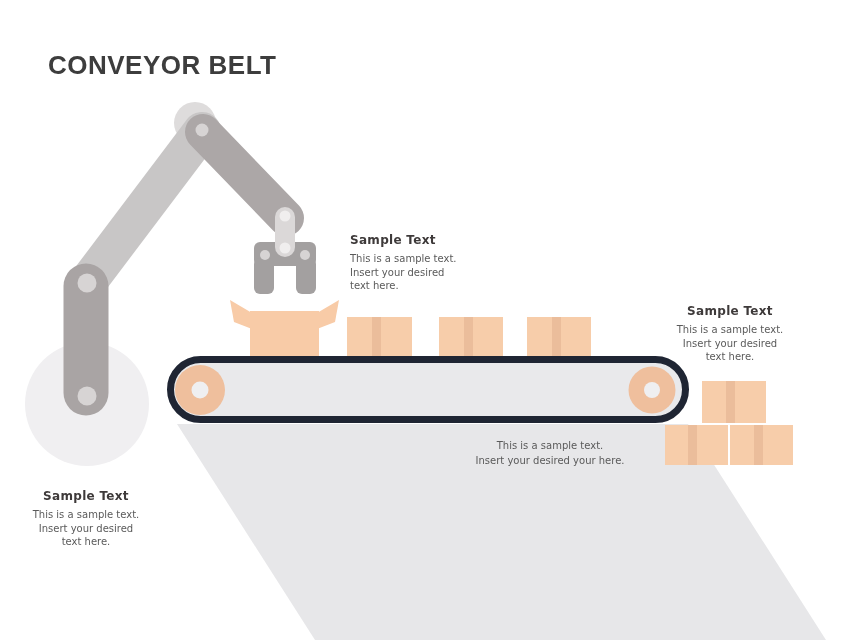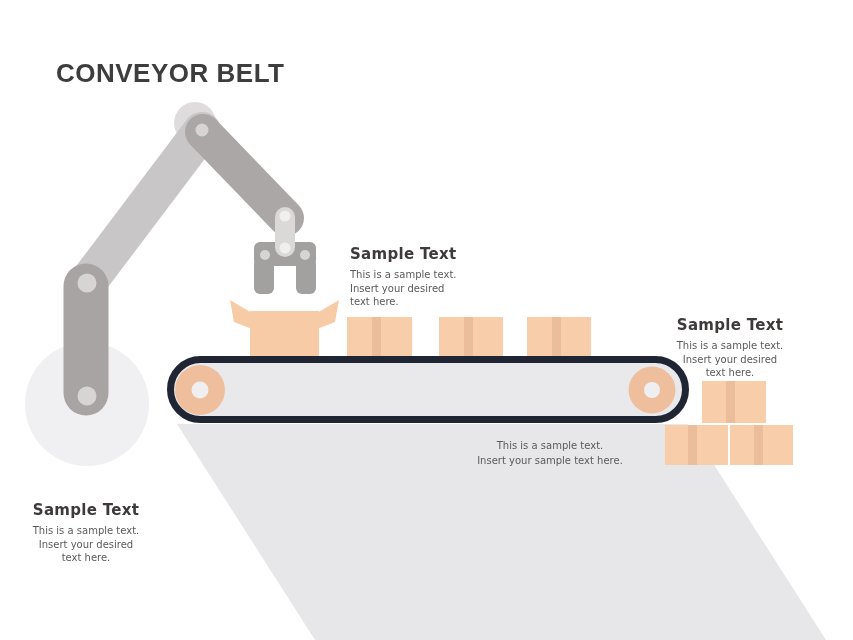--- a/index.html
+++ b/index.html
@@ -5,29 +5,29 @@
   html,body{margin:0;padding:0;background:#ffffff;}
   .slide{
     position:relative;
     width:853px;height:640px;
     background:#ffffff;
     overflow:hidden;
     font-family:"DejaVu Sans",sans-serif;
   }
   .scene{position:absolute;left:0;top:0;}
   .page-title{
-    position:absolute;left:40px;top:42px;margin:16px;
+    position:absolute;left:40px;top:42px;margin:8px;
     font-family:"Liberation Sans",sans-serif;
     font-size:26px;font-weight:800;letter-spacing:0.5px;
     color:#3d3d3d;
   }
   .tb{position:absolute;}
   .tb .tb-h{
-    font-size:15px;font-weight:bold;color:#3e3a3a;
-    margin:16px 0 5px 0;letter-spacing:0.3px;
+    font-size:12px;font-weight:bold;color:#3e3a3a;
+    margin:4px 0 5px 0;letter-spacing:0.3px;
   }
   .tb .tb-l{
     font-size:10px;color:#5a5a5a;line-height:13.5px;
   }
   .tb-center{text-align:center;}
   .tb-arm{left:350px;top:229px;width:170px;text-align:left;}
   .tb-stack{left:652px;top:300px;width:156px;}
   .tb-base{left:8px;top:485px;width:156px;}
   .tb-belt{left:450px;top:438px;width:200px;}
   .tb-belt .tb-l{line-height:15px;}
@@ -143,16 +143,16 @@
 
   <div class="tb tb-center tb-base">
     <div class="tb-h">Sample Text</div>
     <div class="tb-l">This is a sample text.</div>
     <div class="tb-l">Insert your desired</div>
     <div class="tb-l">text here.</div>
   </div>
 
   <div class="tb tb-center tb-belt">
     <div class="tb-l">This is a sample text.</div>
-    <div class="tb-l">Insert your sample text here.</div>
+    <div class="tb-l">Insert your desired your here.</div>
   </div>
 
 </div>
 
 </body></html>

